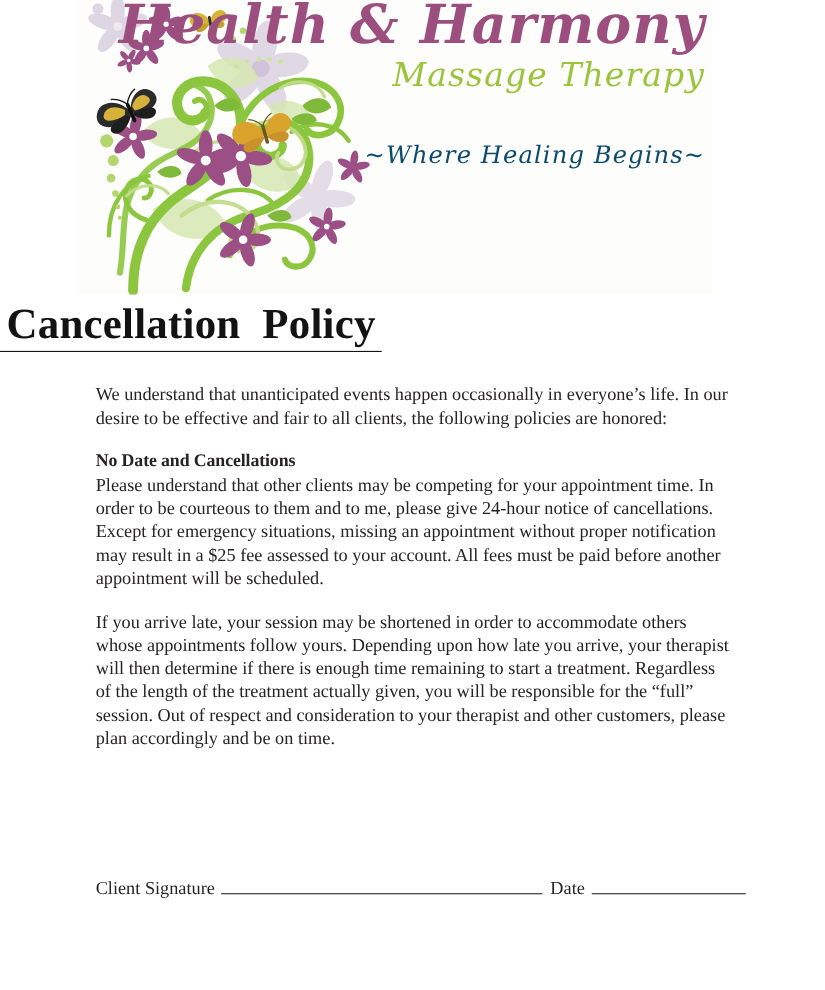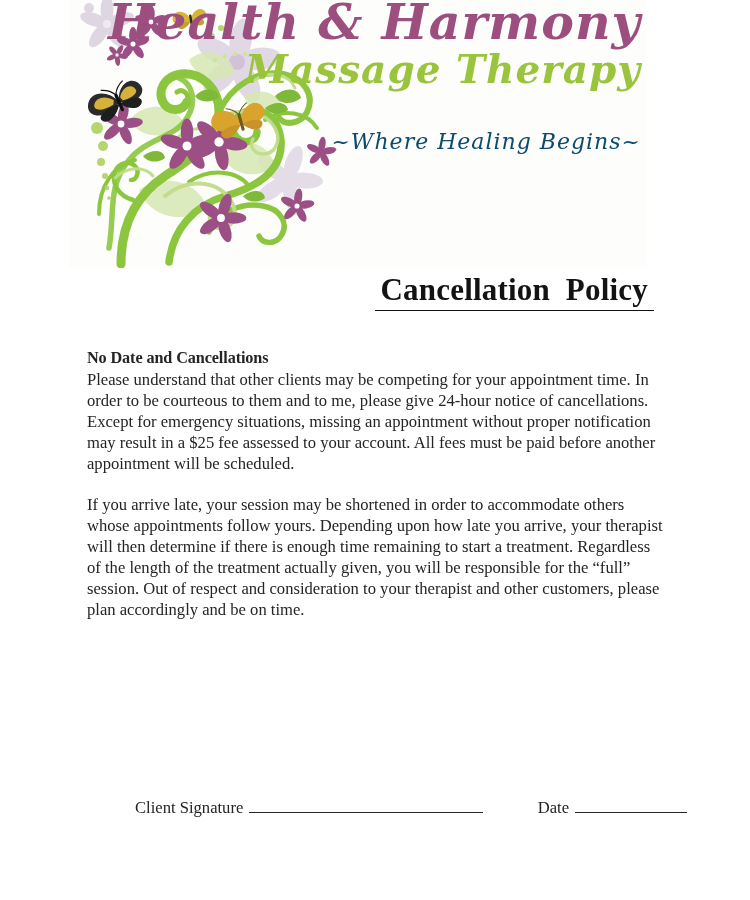--- a/index.html
+++ b/index.html
@@ -62,22 +62,22 @@
     white-space: nowrap;
     line-height: 56px;
   }
 
   .brand-line2 {
     position: absolute;
     right: 2px;
     top: 48px;
     font-family: "DejaVu Serif", "Liberation Serif", serif;
     font-style: italic;
-    font-weight: bold;
-    font-size: 39px;
+    font-weight: normal;
+    font-size: 30px;
     letter-spacing: 1px;
     color: #9ac43c;
     white-space: nowrap;
     line-height: 42px;
   }
 
   .brand-tagline {
     position: absolute;
     right: 2px;
     top: 124px;
@@ -89,23 +89,23 @@
     white-space: nowrap;
     line-height: 36px;
   }
 
   
   .doc-title {
     position: absolute;
     left: 0;
     top: 272px;
     width: 654px;
-    text-align: right;
+    text-align: left;
     font-family: "Liberation Serif", "DejaVu Serif", serif;
-    font-size: 31px;
+    font-size: 39px;
     font-weight: 600;
     color: #131313;
     letter-spacing: 0.2px;
     white-space: pre;
   }
   .doc-title span.tt {
     border-bottom: 1.6px solid #131313;
     padding-bottom: 3px;
     padding-left: 6px;
     padding-right: 6px;
@@ -151,21 +151,21 @@
     left: 87px;
     top: 798px;
     width: 600px;
     font-family: "Liberation Serif", "DejaVu Serif", serif;
     font-size: 16.6px;
     line-height: 20px;
     color: #262324;
     display: flex;
     align-items: baseline;
   }
-  .sig-label { white-space: nowrap; margin-left: 48px; }
+  .sig-label { white-space: nowrap; }
   .sig-rule {
     display: inline-block;
     border-bottom: 1.4px solid #2a2728;
     height: 13px;
   }
   .sig-rule.long { width: 292px; margin-left: 6px; margin-right: 7px; }
   .sig-rule.short { width: 140px; margin-left: 6px; }
 </style>
 </head>
 <body>
@@ -396,20 +396,21 @@
       <div class="brand-line1">Health &amp; Harmony</div>
       <div class="brand-line2">Massage Therapy</div>
       <div class="brand-tagline">~Where Healing Begins~</div>
     </div>
   </div>
 
   <div class="doc-title"><span class="tt">Cancellation  Policy</span></div>
 
   <div class="body-block">
 
+    <p class="para">We understand that unanticipated events happen occasionally in everyone’s life. In our desire to be effective and fair to all clients, the following policies are honored:</p>
 
     <p class="section-head">No Date and Cancellations</p>
     <p class="section-body">Please understand that other clients may be competing for your appointment time. In order to be courteous to them and to me, please give 24-hour notice of cancellations. Except for emergency situations, missing an appointment without proper notification may result in a $25 fee assessed to your account. All fees must be paid before another appointment will be scheduled.</p>
 
     <p class="section-body">If you arrive late, your session may be shortened in order to accommodate others whose appointments follow yours. Depending upon how late you arrive, your therapist will then determine if there is enough time remaining to start a treatment. Regardless of the length of the treatment actually given, you will be responsible for the “full” session. Out of respect and consideration to your therapist and other customers, please plan accordingly and be on time.</p>
 
   </div>
 
   <div class="sig-row">
     <span class="sig-label">Client Signature</span>

